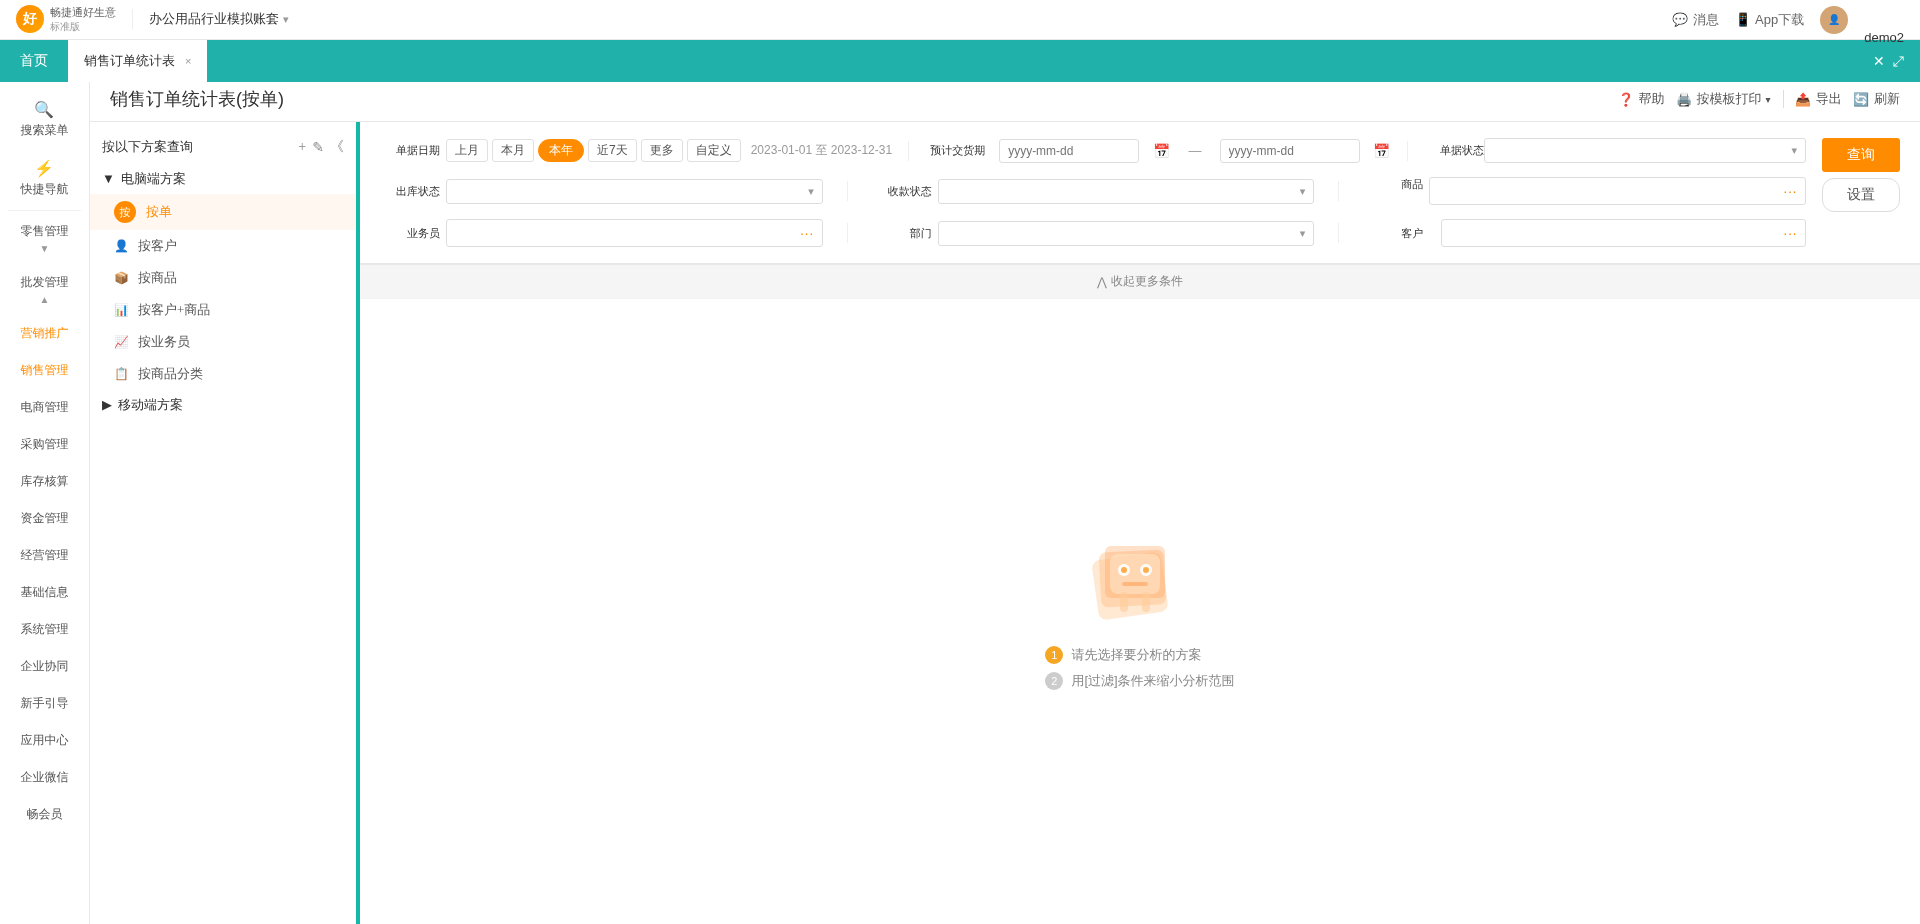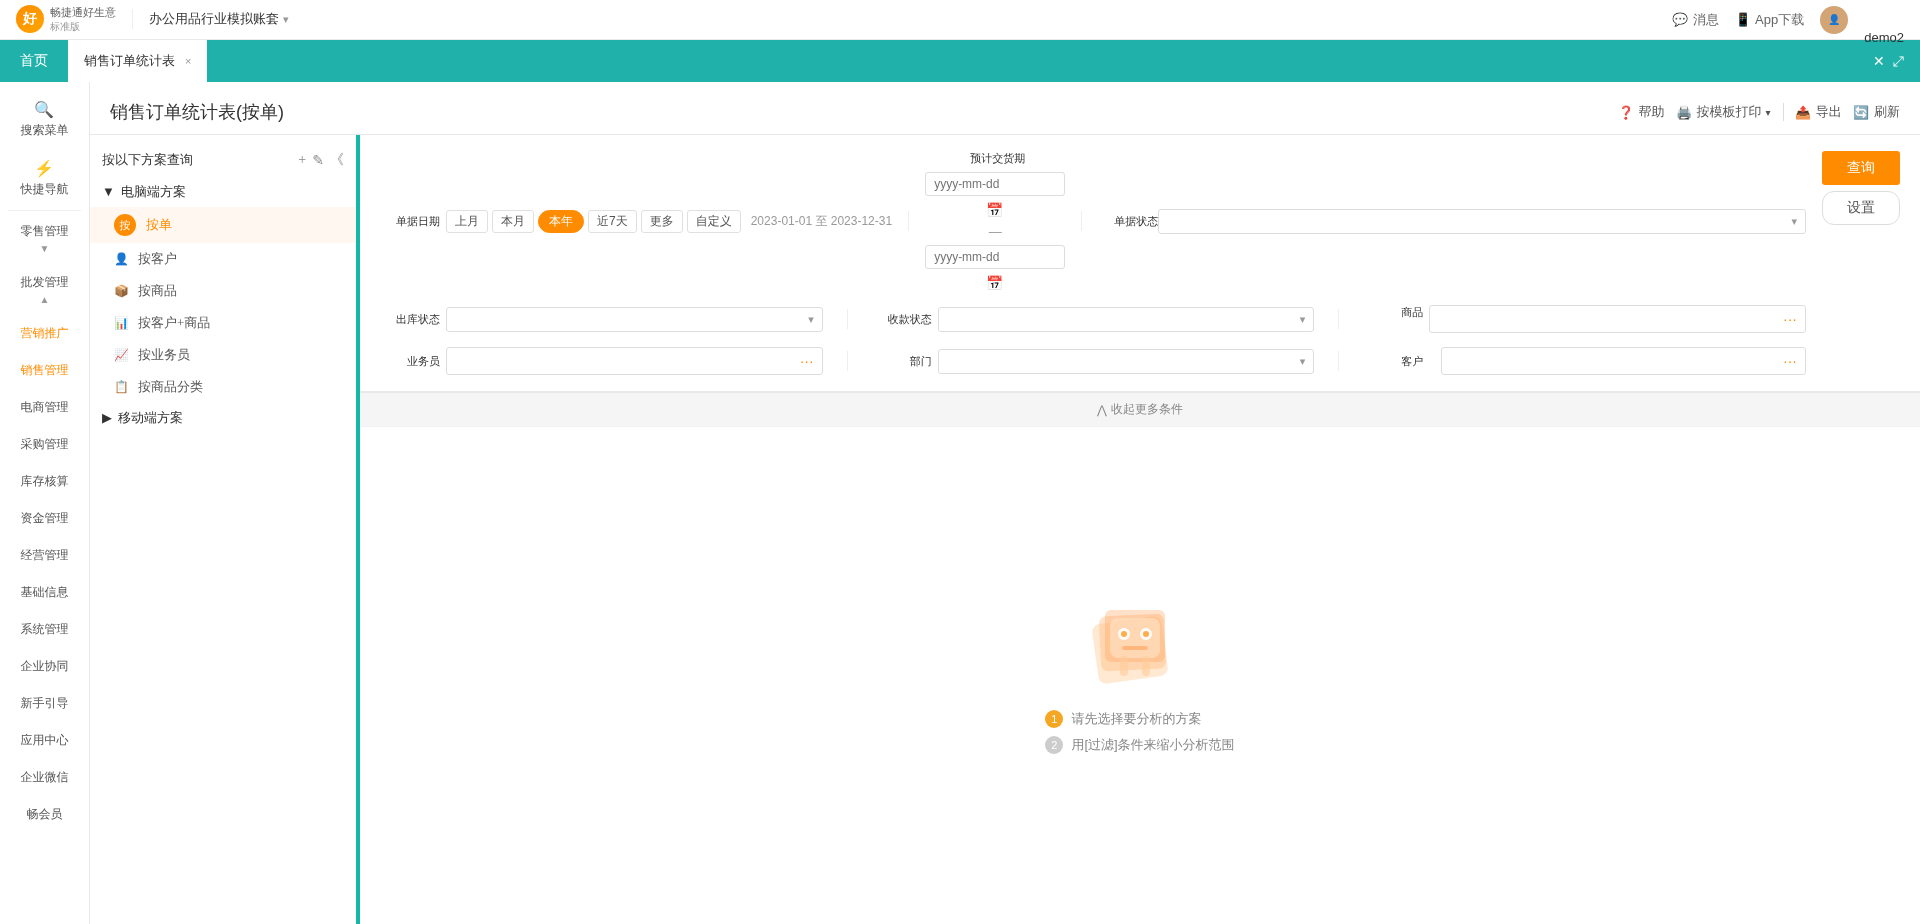--- a/index.html
+++ b/index.html
@@ -94,21 +94,21 @@
     .sidebar-item .label { font-size: 12px; }
     .sidebar-item .arrow { font-size: 10px; color: #999; }
     .sidebar-divider { height: 1px; background: #f0f0f0; margin: 2px 8px; }
 
     
     .content-area { flex: 1; display: flex; flex-direction: column; overflow: hidden; }
 
     
     .page-header {
       background: white;
-      padding: 18px 20px 10px;
+      padding: 5px 20px 10px;
       border-bottom: 1px solid #e8e8e8;
       display: flex;
       align-items: center;
       justify-content: space-between;
       gap: 41px;
     }
     .page-title { font-size: 18px; font-weight: 500; color: #333; }
     .page-actions { display: flex; align-items: center; gap: 12px; }
     .action-btn { display: flex; align-items: center; gap: 4px; cursor: pointer; color: #555; font-size: 13px; }
     .action-btn-divider { display: flex; align-items: center; gap: 4px; cursor: pointer; color: #555; font-size: 13px; border-right: 1px solid #ddd; padding-right: 12px; }
@@ -502,21 +502,21 @@
                     <button class="date-btn active">本年</button>
                     <button class="date-btn">近7天</button>
                     <button class="date-btn">更多</button>
                     <button class="date-btn">自定义</button>
                   </div>
                   <span class="date-range-text">2023-01-01 至 2023-12-31</span>
                 </div>
 
                 <div style="width:1px;height:20px;background:#eee;flex-shrink:0;"></div>
 
-                <div style="display:flex;align-items:center;gap:6px;flex-direction:column;">
+                <div style="display:flex;align-items:center;gap:14px;">
                   <span class="filter-label">预计交货期</span>
                   <input type="text" class="date-input" placeholder="yyyy-mm-dd" style="">
                   <span class="calendar-icon">📅</span>
                   <span class="date-sep">—</span>
                   <input type="text" class="date-input" placeholder="yyyy-mm-dd" style="">
                   <span class="calendar-icon">📅</span>
                 </div>
 
                 <div style="width:1px;height:20px;background:#eee;flex-shrink:0;"></div>
 

